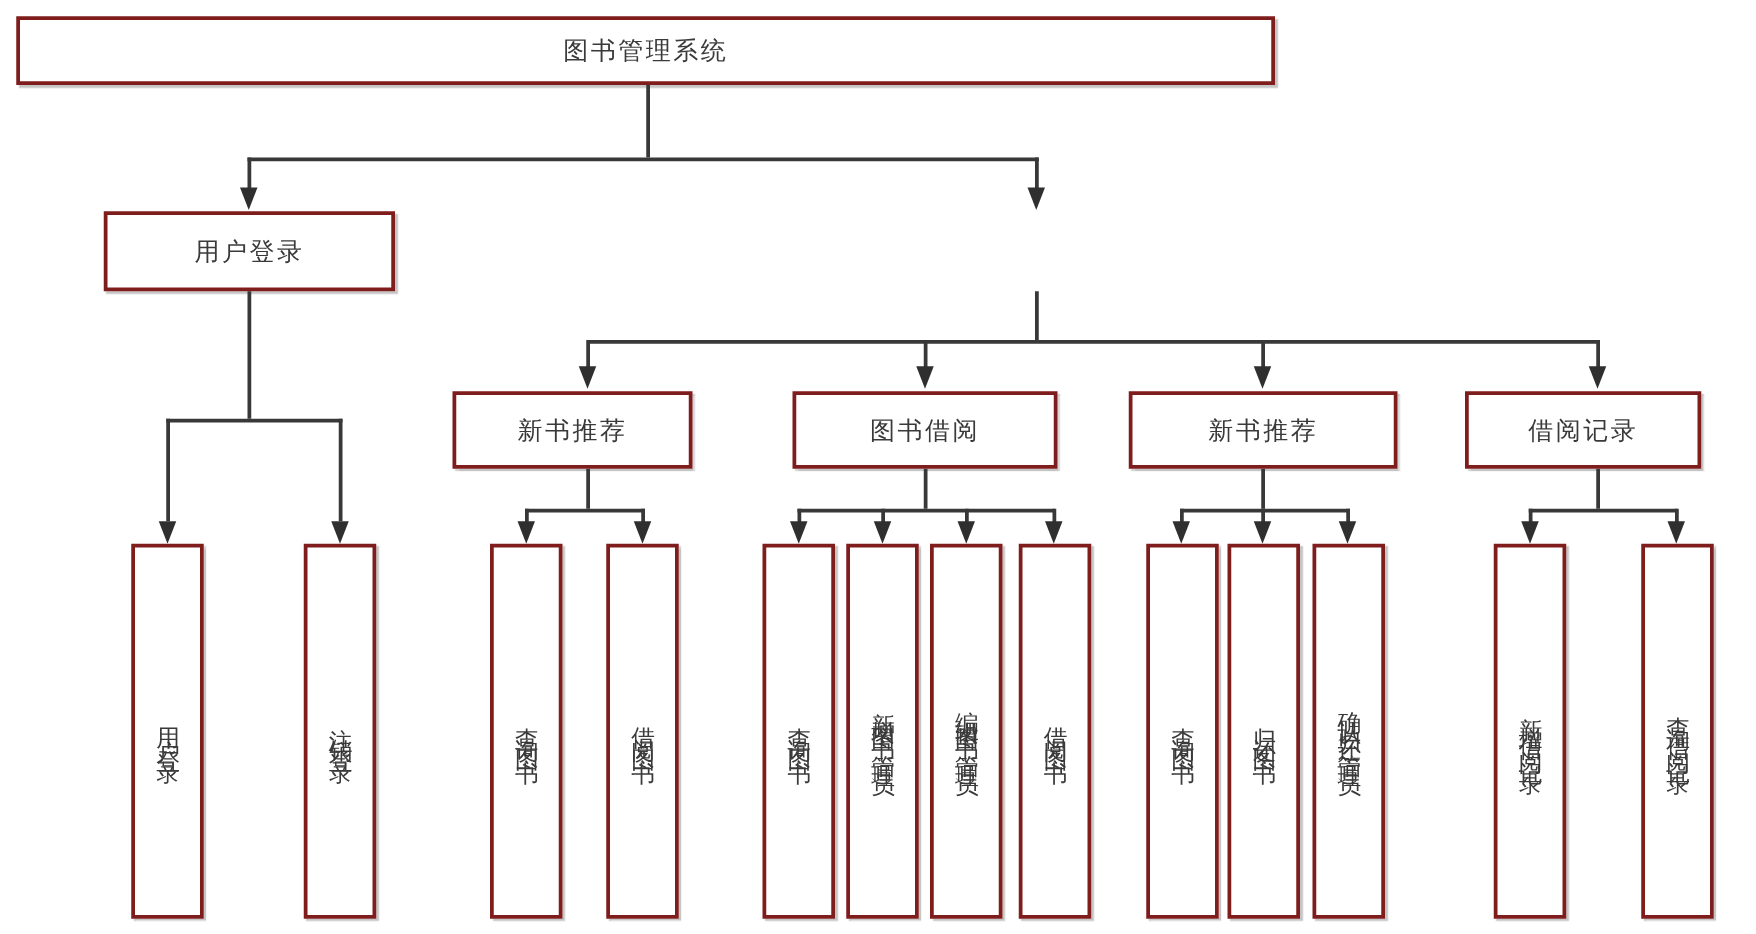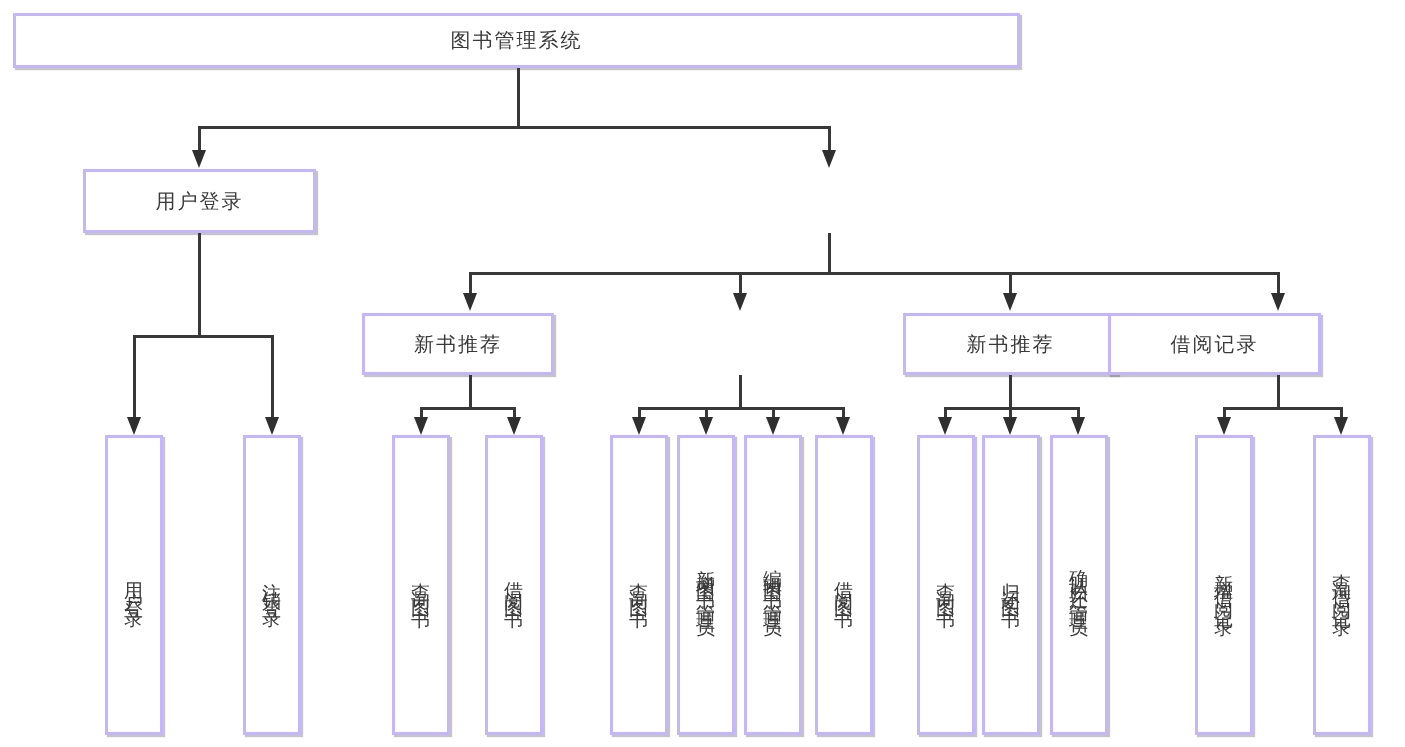--- a/index.html
+++ b/index.html
@@ -2,21 +2,21 @@
 <html><head>
 <meta charset="utf-8">
 <style>
   html,body{margin:0;padding:0;background:#ffffff;}
   #stage{
     position:relative;width:1405px;height:747px;background:#ffffff;overflow:hidden;
     font-family:"DejaVu Sans","Liberation Sans",sans-serif;color:#3a3a3a;
   }
   .box{
     position:absolute;box-sizing:border-box;background:#ffffff;
-    border:3px solid #c4b5fd;display:flex;align-items:center;justify-content:center;
+    border:3px solid #7f1d1d;display:flex;align-items:center;justify-content:center;
     box-shadow:2px 2px 1px rgba(90,90,90,0.35);
   }
   .box.h span{font-size:20px;letter-spacing:2px;white-space:nowrap;}
   .box.v{width:58px;height:300px;}
   .box.v span{
     writing-mode:vertical-rl;text-orientation:mixed;
     font-size:19px;letter-spacing:9px;line-height:1;white-space:nowrap;
   }
   .box.v.long span{letter-spacing:7px;}
   .vline,.hline{position:absolute;background:#383838;}
@@ -66,24 +66,27 @@
   <div class="vline" style="left:739px;top:272px;height:23px"></div>
   <div class="arrow" style="left:733px;top:293px"></div>
   <div class="vline" style="left:1009px;top:272px;height:23px"></div>
   <div class="arrow" style="left:1003px;top:293px"></div>
   <div class="vline" style="left:1277px;top:272px;height:23px"></div>
   <div class="arrow" style="left:1271px;top:293px"></div>
 
   <div class="box h" style="left:362px;top:313px;width:192px;height:62px">
     <span>新书推荐</span>
   </div>
+  <div class="box h" style="left:634px;top:313px;width:212px;height:62px">
+    <span>图书借阅</span>
+  </div>
   <div class="box h" style="left:903px;top:313px;width:215px;height:62px">
     <span>新书推荐</span>
   </div>
-  <div class="box h" style="left:1108px;top:313px;width:213px;height:62px">
+  <div class="box h" style="left:1172px;top:313px;width:189px;height:62px">
     <span>借阅记录</span>
   </div>
 
   <div class="vline" style="left:469px;top:375px;height:32px"></div>
   <div class="hline" style="left:420px;top:407px;width:96px"></div>
   <div class="vline" style="left:420px;top:407px;height:11px"></div>
   <div class="arrow" style="left:414px;top:417px"></div>
   <div class="vline" style="left:513px;top:407px;height:11px"></div>
   <div class="arrow" style="left:507px;top:417px"></div>
 

